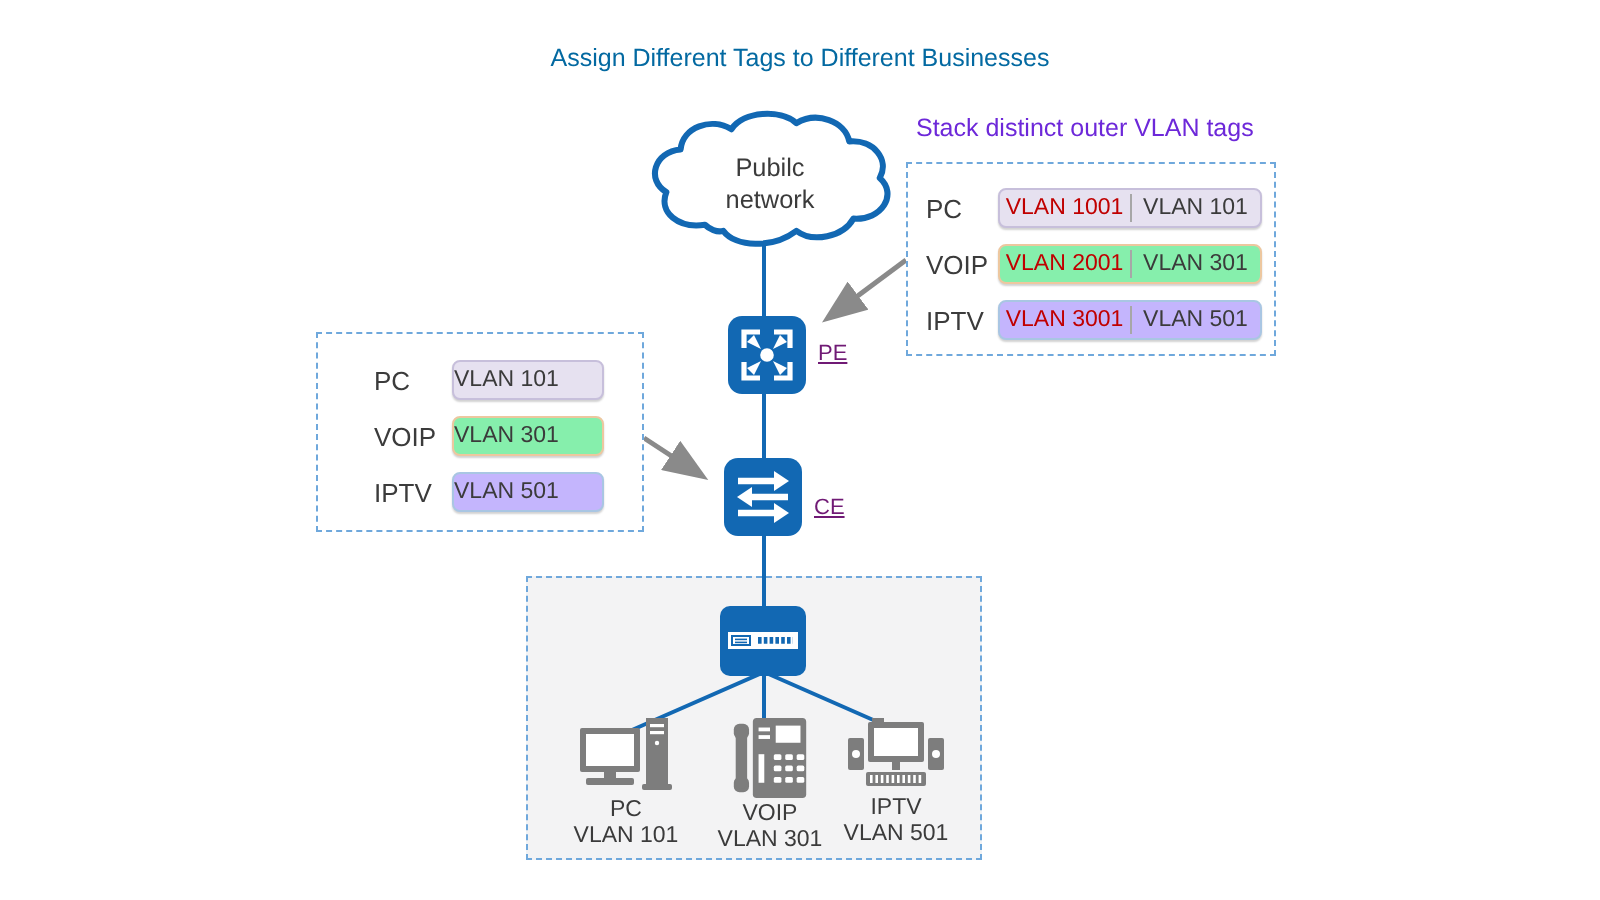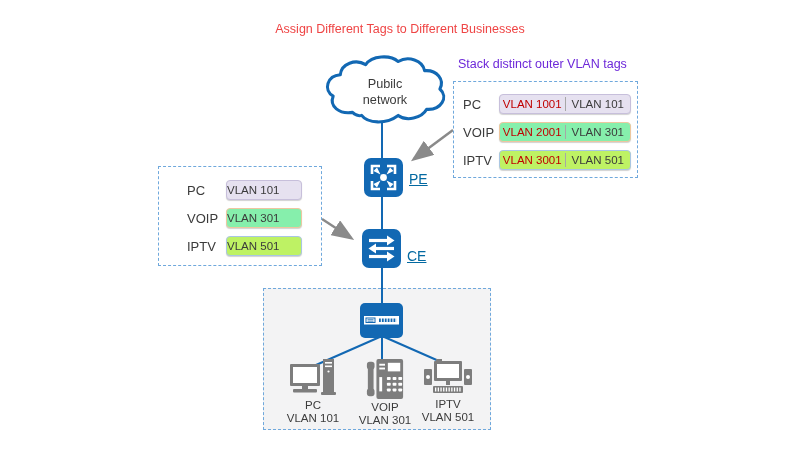--- a/index.html
+++ b/index.html
@@ -1,23 +1,23 @@
 <!DOCTYPE html>
 <html><head>
 <meta charset="utf-8">
 <style>
   html,body{margin:0;padding:0;background:#fff;}
   .canvas{position:relative;width:800px;height:450px;background:#fff;
     font-family:"Liberation Sans",sans-serif;overflow:hidden;color:#3b3b3b;}
   .lines-svg{position:absolute;left:0;top:0;z-index:1;pointer-events:none;}
   .title{position:absolute;left:0;top:22px;width:800px;text-align:center;
-    font-size:12.5px;color:#ef4444;z-index:2;}
+    font-size:12.5px;color:#0369a1;z-index:2;}
   .cloud{position:absolute;left:322px;top:54px;width:126px;height:70px;z-index:2;}
   .node-icon{position:absolute;z-index:2;}
-  .node-label{position:absolute;z-index:2;font-size:14px;color:#0369a1;text-decoration:underline;}
+  .node-label{position:absolute;z-index:2;font-size:11px;color:#701a75;text-decoration:underline;}
   .bottom-box{position:absolute;left:263px;top:288px;width:228px;height:142px;
     background:#f3f3f4;border:1px dashed #6fa8dc;box-sizing:border-box;z-index:0;}
   .device{position:absolute;width:72px;top:359px;text-align:center;z-index:2;}
   .device svg{display:block;margin:0 auto;}
   .device .dev-name{font-size:11.5px;line-height:13px;margin-top:2px;}
   .device .dev-vlan{font-size:11.5px;line-height:13px;}
   .panel-title{position:absolute;font-size:12.5px;color:#6d28d9;z-index:2;}
   .panel-box{position:absolute;border:1px dashed #6fa8dc;background:#fff;
     box-sizing:border-box;z-index:2;}
   .inner-box{left:158px;top:166px;width:164px;height:100px;padding-top:13px;}
@@ -25,21 +25,21 @@
   .vrow{display:flex;align-items:center;margin-bottom:8px;height:20px;}
   .inner-box .svc{margin-left:28px;width:39px;font-size:13px;}
   .outer-box .svc{margin-left:9px;width:36px;font-size:13px;}
   .pill{height:20px;border-radius:4px;display:flex;align-items:center;
     font-size:11.5px;color:#3b3b3b;box-sizing:border-box;
     box-shadow:0 1px 1px rgba(0,0,0,0.18);}
   .inner-box .pill{width:76px;}
   .outer-box .pill{width:132px;padding:0;}
   .pill.pc{background:#e6e1f0;border:1px solid #c7bfdb;}
   .pill.voip{background:#86efac;border:1px solid #edc79f;}
-  .pill.iptv{background:#bef264;border:1px solid #a9c6e3;}
+  .pill.iptv{background:#c4b5fd;border:1px solid #a9c6e3;}
   .seg{flex:1;text-align:center;white-space:nowrap;}
   .seg.red{color:#c00000;}
   .divider{width:1px;height:14px;background:#a7a7a7;}
 </style>
 </head>
 <body>
 
 <div class="canvas">
 
   <svg class="lines-svg" width="800" height="450" viewBox="0 0 800 450">

